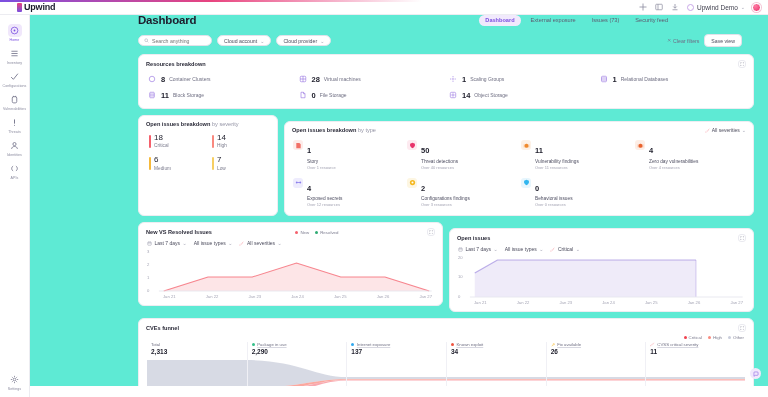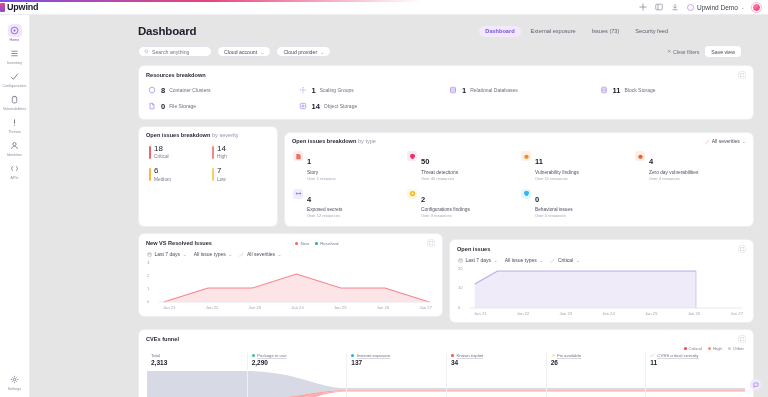--- a/index.html
+++ b/index.html
@@ -11,21 +11,21 @@
     overflow: hidden;
   }
   .app { position: relative; width: 768px; height: 397px; display: flex; }
 
   
   .topbar {
     position: absolute; top: 0; left: 0; width: 768px; height: 15px;
     border-bottom: 1px solid #ececf1; background: #fff;
     display: flex; align-items: center; z-index: 20;
   }
-  .brand { display: flex; align-items: center; gap: 2px; padding-left: 0; width: 122px; }
+  .brand { display: flex; align-items: center; gap: 2px; padding-left: 17px; width: 122px; }
   .brand-mark { width: 5px; height: 9px; border-radius: 1px;
      background: linear-gradient(180deg,#e8447f 0%,#7a4fe0 100%); }
   .brand-text { font-size: 9px; font-weight: 700; letter-spacing: -.2px; color: #1b1b2b; }
   .topbar-right { margin-left: auto; display: flex; align-items: center; gap: 7px; padding-right: 7px; }
   .tb-icon { width: 9px; height: 9px; color: #8a8a9e; display: flex; align-items: center; justify-content: center; }
   .tb-icon svg { width: 8px; height: 8px; }
   .tenant { display: flex; align-items: center; gap: 3px; font-size: 6.5px; color: #41414f; }
   .tenant-ring { width: 7px; height: 7px; border-radius: 50%; border: 1.2px solid #c9a7e8; }
   .caret { font-size: 5px; color: #9b9bad; }
   .avatar { width: 9px; height: 9px; border-radius: 50%;
@@ -44,22 +44,22 @@
     align-items: center; gap: 1px; cursor: pointer; }
   .rail-ico { width: 14px; height: 13px; display: flex; align-items: center; justify-content: center;
     border-radius: 4px; color: #6d6d85; }
   .rail-item.active .rail-ico { background: #f0e7fb; color: #7b4fe0; }
   .rail-ico svg { width: 9px; height: 9px; }
   .rail-label { font-size: 3.6px; color: #8a8a9e; letter-spacing: .05px; }
   .rail-item.active .rail-label { color: #7b4fe0; }
   .rail-bottom { margin-top: auto; padding-bottom: 6px; }
 
   
-  .main { position: absolute; top: 15px; left: 30px; width: 738px; height: 382px;
-    background: #e5e5e5; overflow: hidden; }
+  .main { position: absolute; top: 4px; left: 30px; width: 738px; height: 382px;
+    background: #5eead4; overflow: hidden; }
   .page-head { padding: 10px 14px 0 108px; }
   .head-row { display: flex; align-items: center; }
   .page-title { font-size: 11.5px; font-weight: 700; color: #1d1d2c; letter-spacing: -.2px; }
   .tabs { margin-left: auto; display: flex; align-items: center; gap: 4px; padding-right: 80px; }
   .tab { font-size: 5.6px; color: #5c5c70; padding: 2.5px 6px; border-radius: 7px; cursor: pointer; white-space: nowrap; }
   .tab.active { background: #f1e9fc; color: #7b4fe0; font-weight: 600; }
 
   .filter-row { display: flex; align-items: center; gap: 5px; margin-top: 8px; padding-right: 12px; }
   .search-box { display: flex; align-items: center; gap: 3px; width: 74px; height: 11px;
     border: 1px solid #e2e2ea; border-radius: 8px; background: #fff; padding: 0 5px; }
@@ -325,20 +325,30 @@
             <span class="res-ico">
                 <svg viewBox="0 0 16 16" fill="none" stroke="currentColor" stroke-width="1.3">
                   <circle cx="8" cy="8" r="5.5"></circle>
                 </svg>
               </span>
             <span class="res-num">8</span>
             <span class="res-lbl">Container Clusters</span>
           </div>
 
 
+          <div class="res-item">
+            <span class="res-ico">
+                <svg viewBox="0 0 16 16" fill="none" stroke="currentColor" stroke-width="1.3">
+                  <rect x="2.5" y="2.5" width="11" height="11" rx="2"></rect>
+                  <path d="M2.5 8h11M8 2.5v11"></path>
+                </svg>
+              </span>
+            <span class="res-num">28</span>
+            <span class="res-lbl">Virtual machines</span>
+          </div>
 
           <div class="res-item">
             <span class="res-ico">
                 <svg viewBox="0 0 16 16" fill="none" stroke="currentColor" stroke-width="1.3">
                   <path d="M8 2v12M2 8h12" stroke-dasharray="2.6 2"></path>
                 </svg>
               </span>
             <span class="res-num">1</span>
             <span class="res-lbl">Scaling Groups</span>
           </div>

